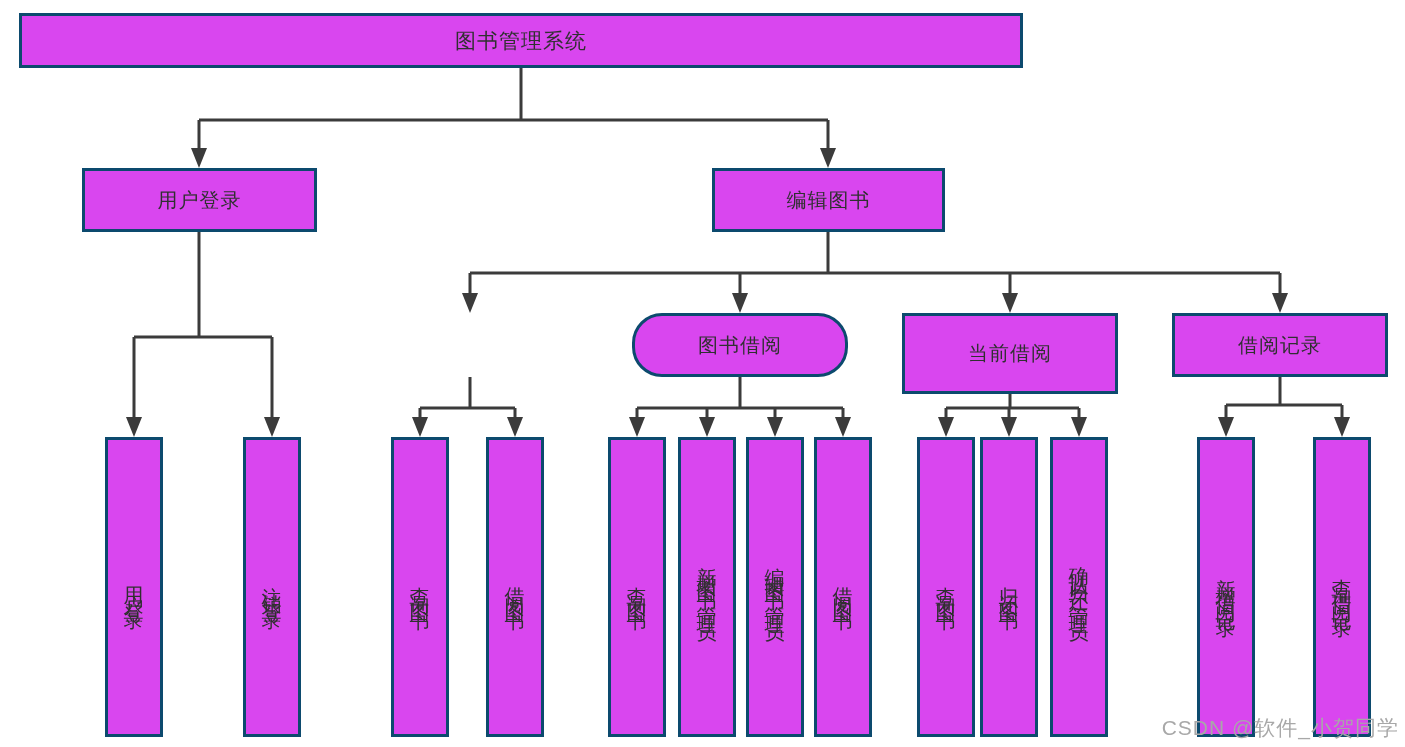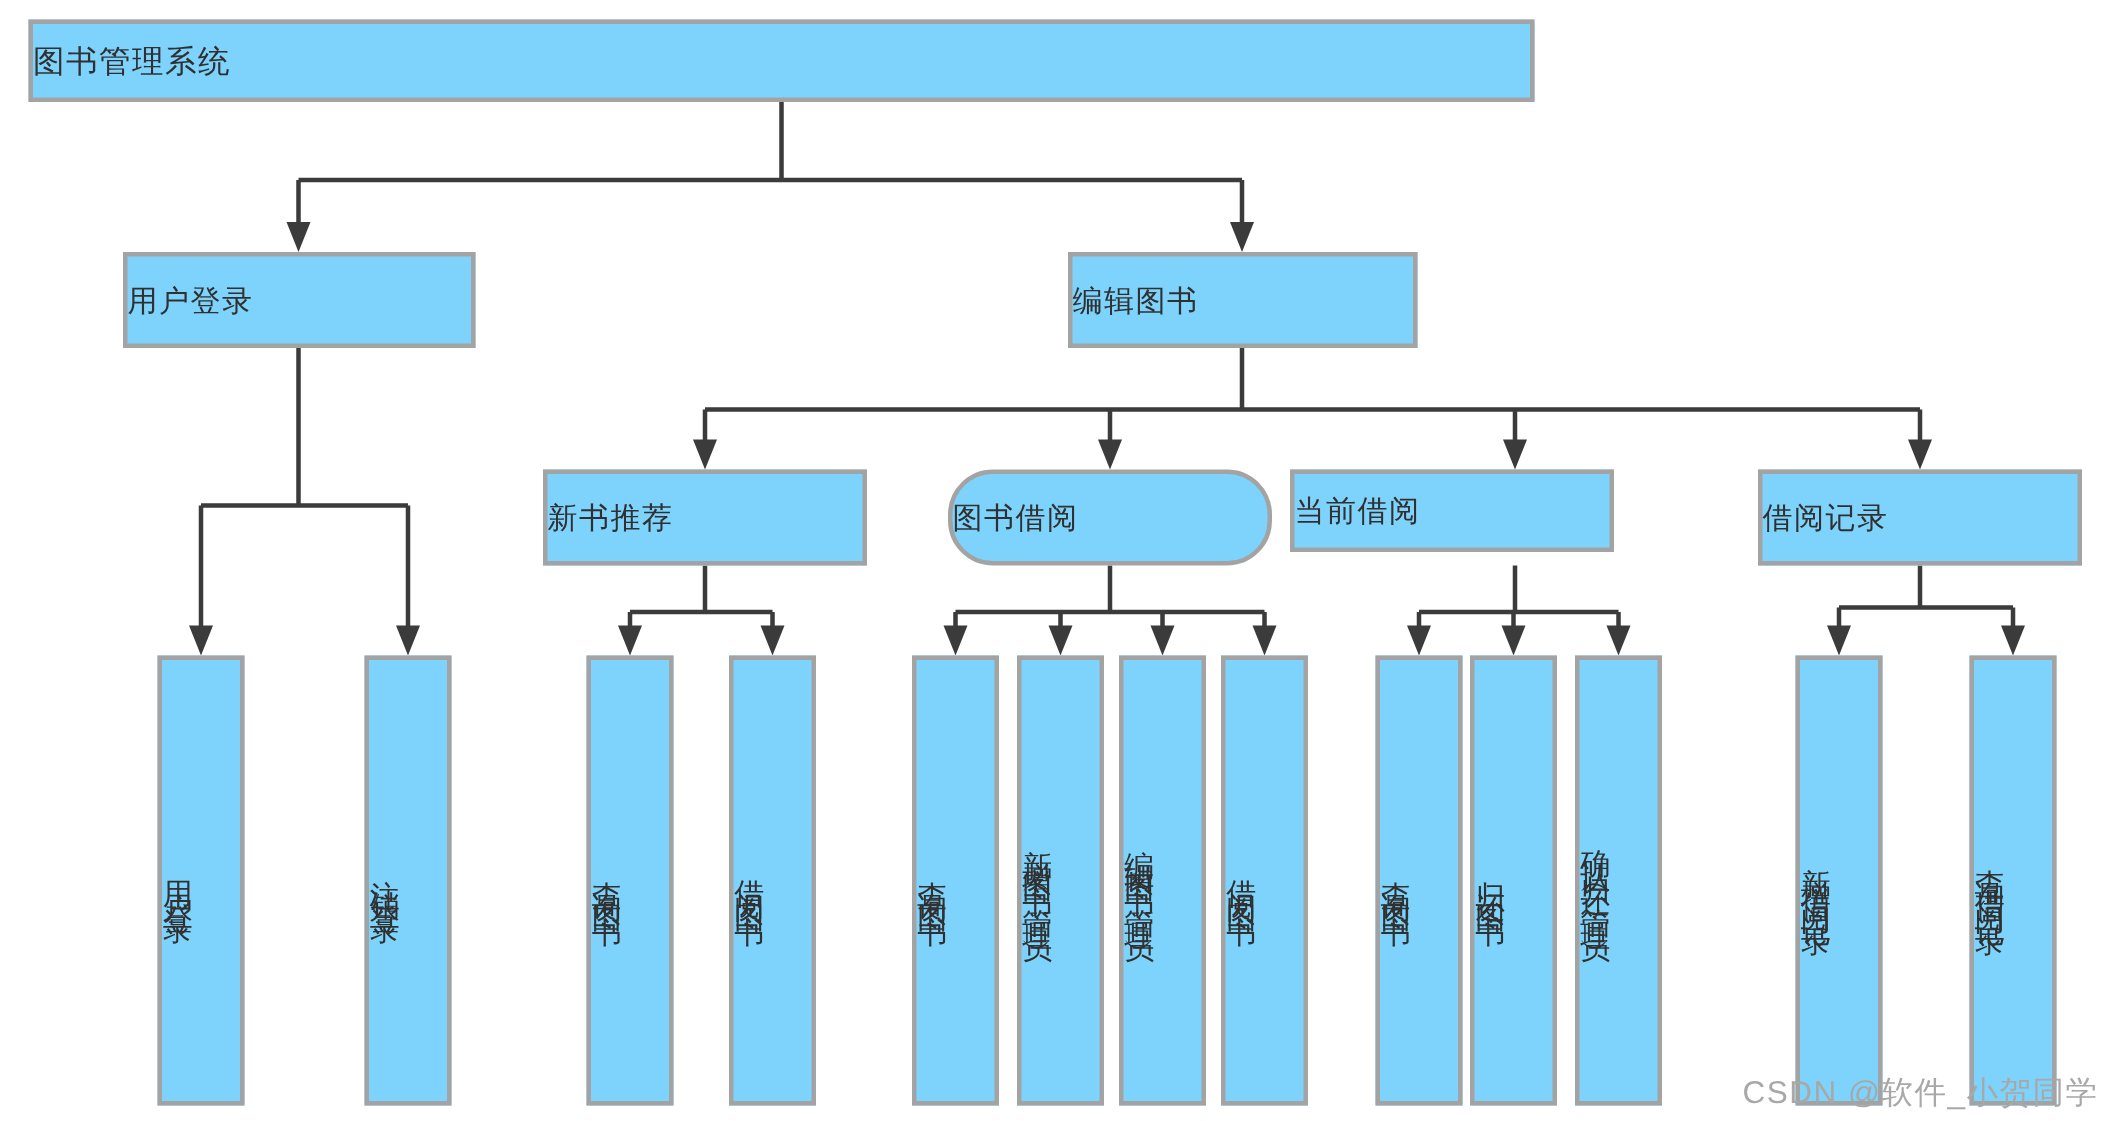--- a/index.html
+++ b/index.html
@@ -12,26 +12,26 @@
     overflow: hidden;
   }
   #connectors {
     position: absolute;
     left: 0; top: 0;
     width: 1405px; height: 747px;
     pointer-events: none;
   }
   .node {
     position: absolute;
-    background: #7dd3fc;
-    border: 3px solid #a3a3a3;
+    background: #d946ef;
+    border: 3px solid #0c4a6e;
     box-sizing: border-box;
     display: flex;
     align-items: center;
-    justify-content: flex-start;
+    justify-content: center;
     color: #303030;
   }
   .h-node .lbl {
     font-size: 20px;
     letter-spacing: 1px;
     white-space: nowrap;
   }
   #n-root .lbl { font-size: 21px; }
   .v-node .vlbl {
     writing-mode: vertical-rl;
@@ -39,21 +39,21 @@
     font-size: 20px;
     letter-spacing: 8px;
     line-height: 1;
   }
   
   #n-root    { left: 19px;   top: 13px;  width: 1004px; height: 55px; }
   #n-user    { left: 82px;   top: 168px; width: 235px;  height: 64px; }
   #n-mgmt    { left: 712px;  top: 168px; width: 233px;  height: 64px; }
   #n-newrec  { left: 362px;  top: 313px; width: 216px;  height: 64px; }
   #n-borrow  { left: 632px;  top: 313px; width: 216px;  height: 64px; border-radius: 30px; }
-  #n-current { left: 860px;  top: 313px; width: 216px;  height: 55px; }
+  #n-current { left: 902px;  top: 313px; width: 216px;  height: 81px; }
   #n-records { left: 1172px; top: 313px; width: 216px;  height: 64px; }
   .leaf { top: 437px; width: 58px; height: 300px; }
   #l-user-login  { left: 105px; }
   #l-user-logout { left: 243px; }
   #l-nb-query    { left: 391px; }
   #l-nb-borrow   { left: 486px; }
   #l-bw-query    { left: 608px; }
   #l-bw-add      { left: 678px; }
   #l-bw-edit     { left: 746px; }
   #l-bw-borrow   { left: 814px; }
@@ -121,23 +121,20 @@
     <span class="lbl">图书管理系统</span>
   </div>
 
   <div class="node h-node" id="n-user">
     <span class="lbl">用户登录</span>
   </div>
   <div class="node h-node" id="n-mgmt">
     <span class="lbl">编辑图书</span>
   </div>
 
-  <div class="node h-node" id="n-newrec">
-    <span class="lbl">新书推荐</span>
-  </div>
   <div class="node h-node" id="n-borrow">
     <span class="lbl">图书借阅</span>
   </div>
   <div class="node h-node" id="n-current">
     <span class="lbl">当前借阅</span>
   </div>
   <div class="node h-node" id="n-records">
     <span class="lbl">借阅记录</span>
   </div>
 

